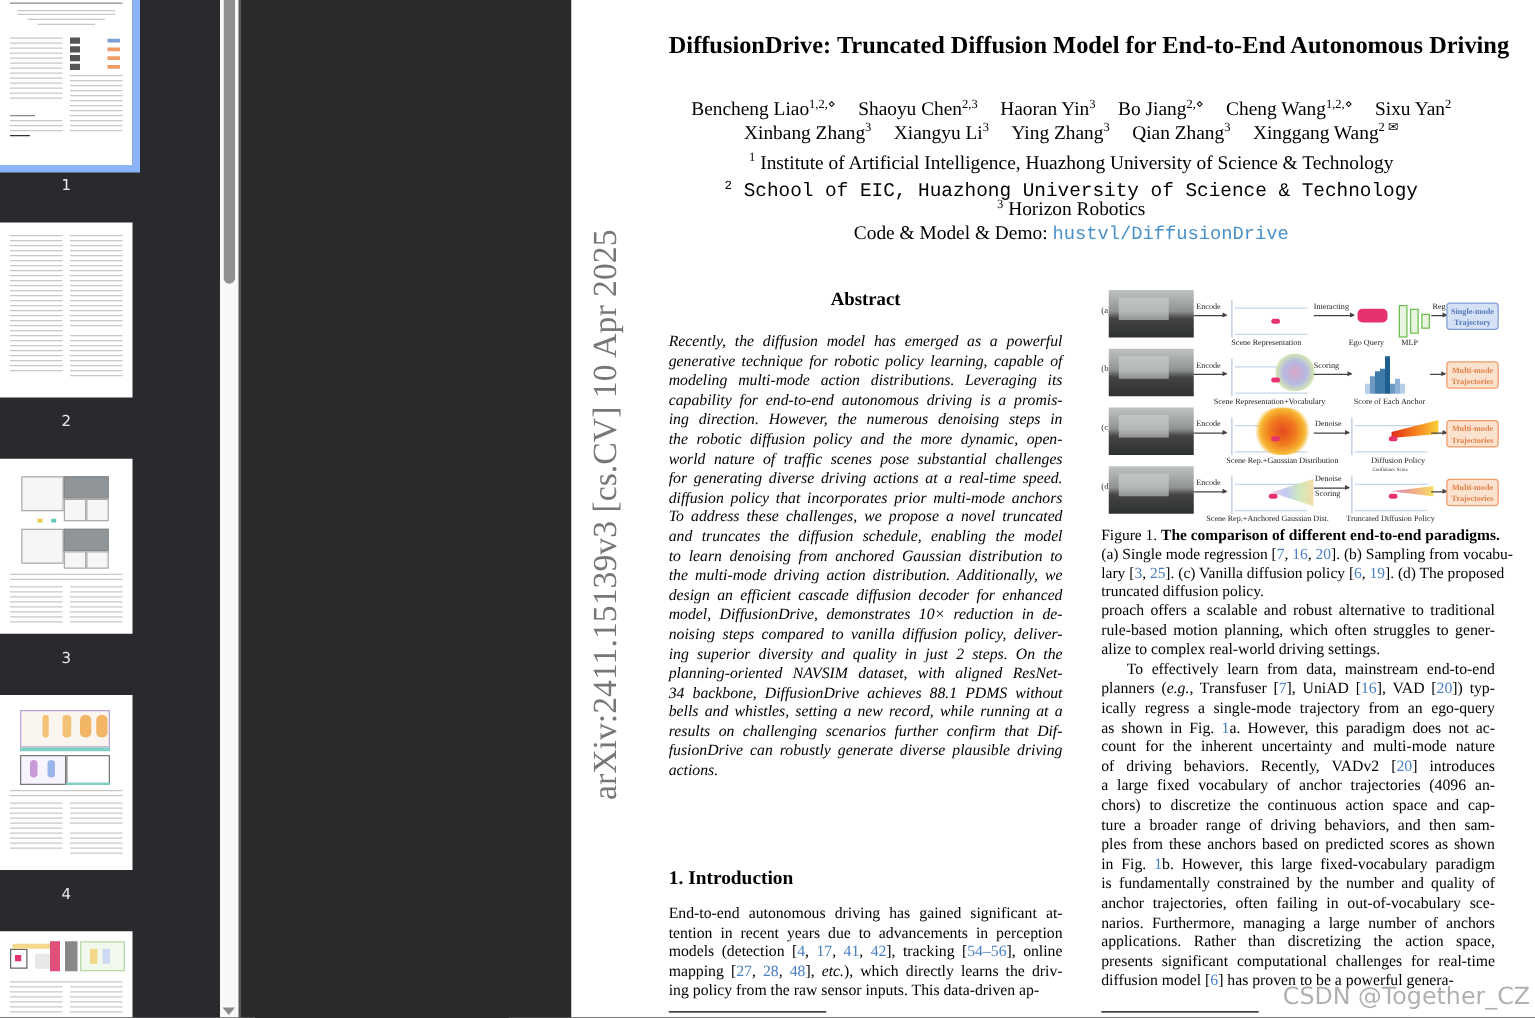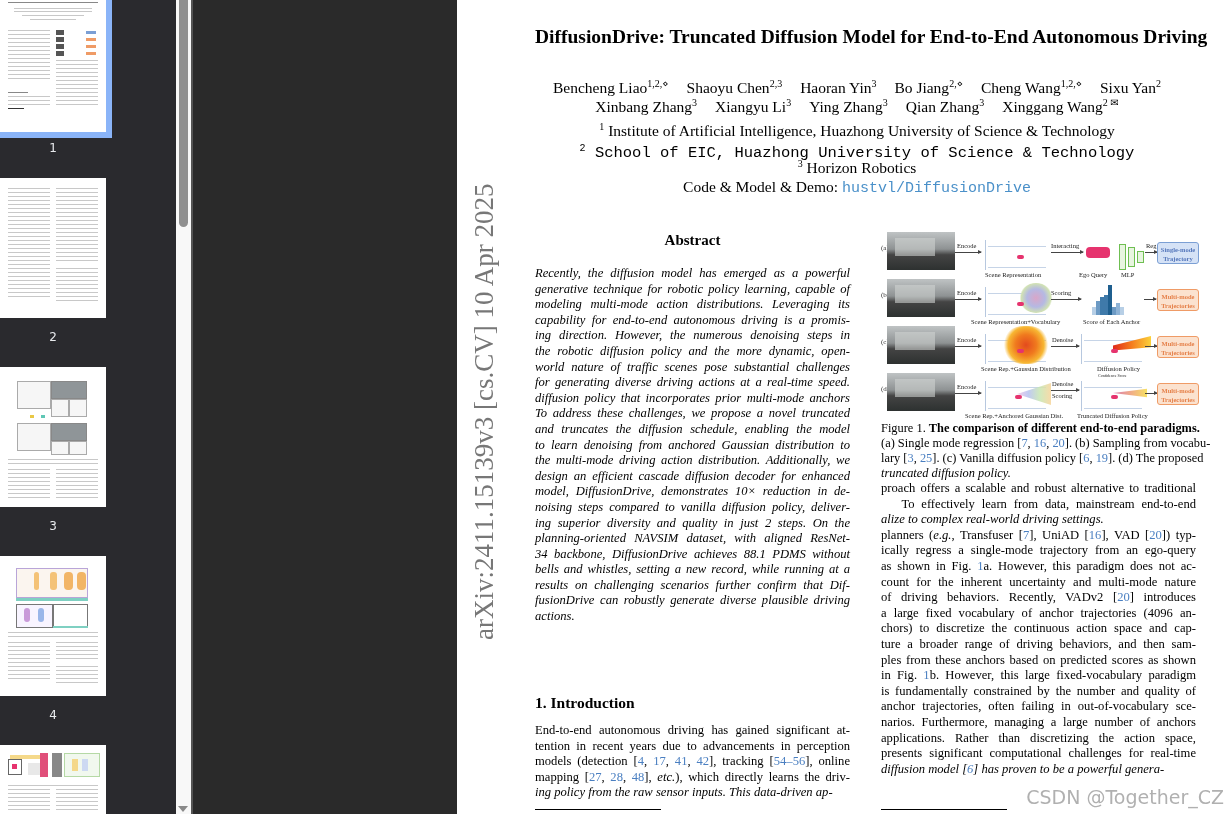--- a/index.html
+++ b/index.html
@@ -36,21 +36,21 @@
   .col { position: absolute; font-size: 12.6px; line-height: 15.6px; text-align: justify; }
   .col-left { left: 78px; width: 315px; }
   .col-right { left: 424px; width: 315px; }
   .abs-head { position: absolute; left: 78px; width: 315px; top: 232px; text-align: center; font-weight: bold; font-size: 15px; }
   .abs-text { top: 266px; font-style: italic; }
   .intro-head { position: absolute; left: 78px; top: 694px; font-weight: bold; font-size: 15.5px; }
   .intro-text { top: 723px; }
   .cite { color: #4a7fc1; }
   .footline { position: absolute; height: 1px; background: #000; }
   .line { display: block; text-align-last: justify; white-space: nowrap; }
-  .line.last { text-align-last: left; font-style: italic; }
+  .line.last { text-align-last: left; }
 
   
   #figure { position: absolute; left: 424px; top: 230px; width: 315px; height: 190px; }
   .frow { position: absolute; left: 0; width: 315px; height: 45px; }
   .flabel { position: absolute; left: 0; top: 14px; font-size: 7px; color: #333; }
   .fcam { position: absolute; left: 6px; top: 2px; width: 68px; height: 38px; background: linear-gradient(180deg,#bfc3c4 0%,#8e9293 45%,#444 60%,#2d3130 100%); }
   .fcam::after { content: ""; position: absolute; left: 8px; top: 6px; width: 40px; height: 18px; background: #cfd2d0; opacity: .6; }
   .ftxt { position: absolute; font-size: 6.5px; color: #222; white-space: nowrap; }
   .farrow { position: absolute; height: 1px; background: #444; }
   .farrow::after { content: ""; position: absolute; right: -1px; top: -2px; border-left: 4px solid #444; border-top: 2.5px solid transparent; border-bottom: 2.5px solid transparent; }
@@ -420,22 +420,23 @@
         </div>
       </div>
 
       <div class="fcaption" id="figcap">
         <span class="line"><span>Figure 1. </span><b>The comparison of different end-to-end paradigms.</b></span>
         <span id="figcap-lines"><span class="line">(a) Single mode regression [<span class="cite">7</span>, <span class="cite">16</span>, <span class="cite">20</span>]. (b) Sampling from vocabu-</span><span class="line">lary [<span class="cite">3</span>, <span class="cite">25</span>]. (c) Vanilla diffusion policy [<span class="cite">6</span>, <span class="cite">19</span>]. (d) The proposed</span><span class="line last">truncated diffusion policy.</span></span>
       </div>
 
       <div class="col col-right" style="top:481px;" id="rightcol">
           <span class="line">proach offers a scalable and robust alternative to traditional</span>
+          <span class="line">rule-based motion planning, which often struggles to gener-</span>
+          <span class="line last">alize to complex real-world driving settings.</span>
           <span class="line">&nbsp;&nbsp;&nbsp;To effectively learn from data, mainstream end-to-end</span>
-          <span class="line last">alize to complex real-world driving settings.</span>
           <span class="line">planners (<i>e.g.</i>, Transfuser [<span class="cite">7</span>], UniAD [<span class="cite">16</span>], VAD [<span class="cite">20</span>]) typ-</span>
           <span class="line">ically regress a single-mode trajectory from an ego-query</span>
           <span class="line">as shown in Fig. <span class="cite">1</span>a. However, this paradigm does not ac-</span>
           <span class="line">count for the inherent uncertainty and multi-mode nature</span>
           <span class="line">of driving behaviors.  Recently, VADv2 [<span class="cite">20</span>] introduces</span>
           <span class="line">a large fixed vocabulary of anchor trajectories (4096 an-</span>
           <span class="line">chors) to discretize the continuous action space and cap-</span>
           <span class="line">ture a broader range of driving behaviors, and then sam-</span>
           <span class="line">ples from these anchors based on predicted scores as shown</span>
           <span class="line">in Fig. <span class="cite">1</span>b. However, this large fixed-vocabulary paradigm</span>

